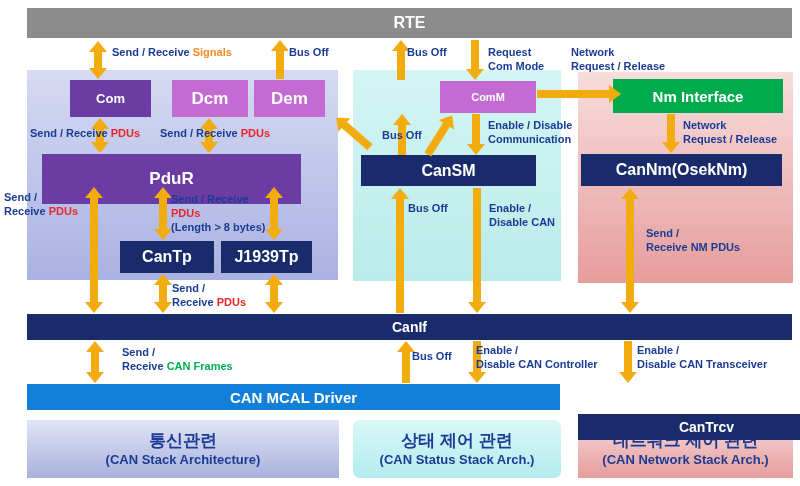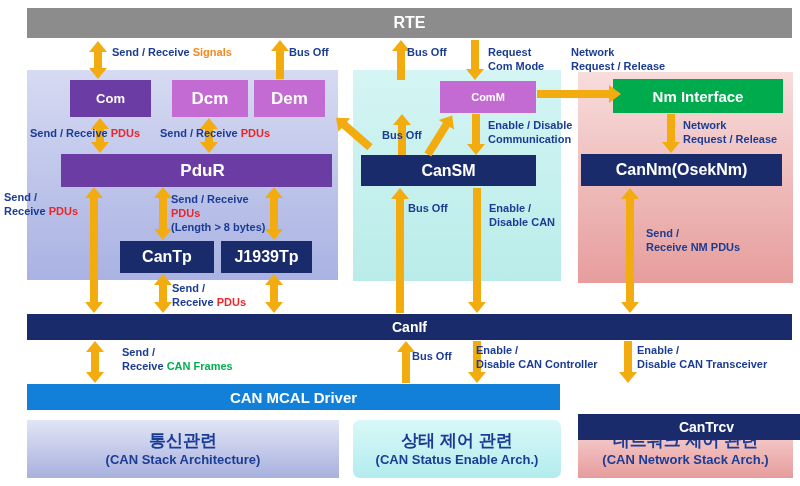--- a/index.html
+++ b/index.html
@@ -80,32 +80,32 @@
   <div class="panel l" style="left:27px;top:70px;width:311px;height:210px;"></div>
   <div class="panel m" style="left:353px;top:70px;width:208px;height:211px;"></div>
   <div class="panel r" style="left:578px;top:72px;width:215px;height:211px;"></div>
 
   <div class="foot l" style="left:27px;width:312px;">
     <div class="kr">통신관련</div>
     <div class="en">(CAN Stack Architecture)</div>
   </div>
   <div class="foot m" style="left:353px;width:208px;border-radius:7px;">
     <div class="kr">상태 제어 관련</div>
-    <div class="en">(CAN Status Enable Arch.)</div>
+    <div class="en">(CAN Status Stack Arch.)</div>
   </div>
   <div class="foot r" style="left:578px;width:215px;">
     <div class="kr">네트워크 제어 관련</div>
     <div class="en">(CAN Network Stack Arch.)</div>
   </div>
 
   <div class="node bx-gray" style="left:27px;top:8px;width:765px;height:30px;font-size:16px;">RTE</div>
   <div class="node bx-purple" style="left:54px;top:80px;width:81px;height:37px;font-size:13px;margin-left:16px;">Com</div>
   <div class="node bx-orchid" style="left:172px;top:80px;width:76px;height:37px;font-size:17px;">Dcm</div>
   <div class="node bx-orchid" style="left:254px;top:80px;width:71px;height:37px;font-size:17px;">Dem</div>
-  <div class="node bx-purple" style="left:61px;top:154px;width:259px;height:33px;font-size:17px;padding-left:12px;">PduR</div>
+  <div class="node bx-purple" style="left:42px;top:154px;width:259px;height:50px;font-size:17px;">PduR</div>
   <div class="node bx-navy" style="left:120px;top:241px;width:94px;height:32px;font-size:16px;">CanTp</div>
   <div class="node bx-navy" style="left:221px;top:241px;width:91px;height:32px;font-size:16px;">J1939Tp</div>
   <div class="node bx-orchid" style="left:440px;top:81px;width:96px;height:32px;font-size:11px;">ComM</div>
   <div class="node bx-navy" style="left:361px;top:155px;width:175px;height:31px;font-size:16px;">CanSM</div>
   <div class="node bx-green" style="left:613px;top:79px;width:170px;height:34px;font-size:15px;">Nm Interface</div>
   <div class="node bx-navy" style="left:581px;top:154px;width:201px;height:32px;font-size:16px;">CanNm(OsekNm)</div>
   <div class="node bx-navy" style="left:27px;top:314px;width:765px;height:26px;font-size:14px;">CanIf</div>
   <div class="node bx-blue" style="left:27px;top:384px;width:533px;height:26px;font-size:15px;">CAN MCAL Driver</div>
   <div class="node bx-navy" style="left:578px;top:384px;width:257px;height:26px;font-size:14px;margin-top:30px;">CanTrcv</div>
 

